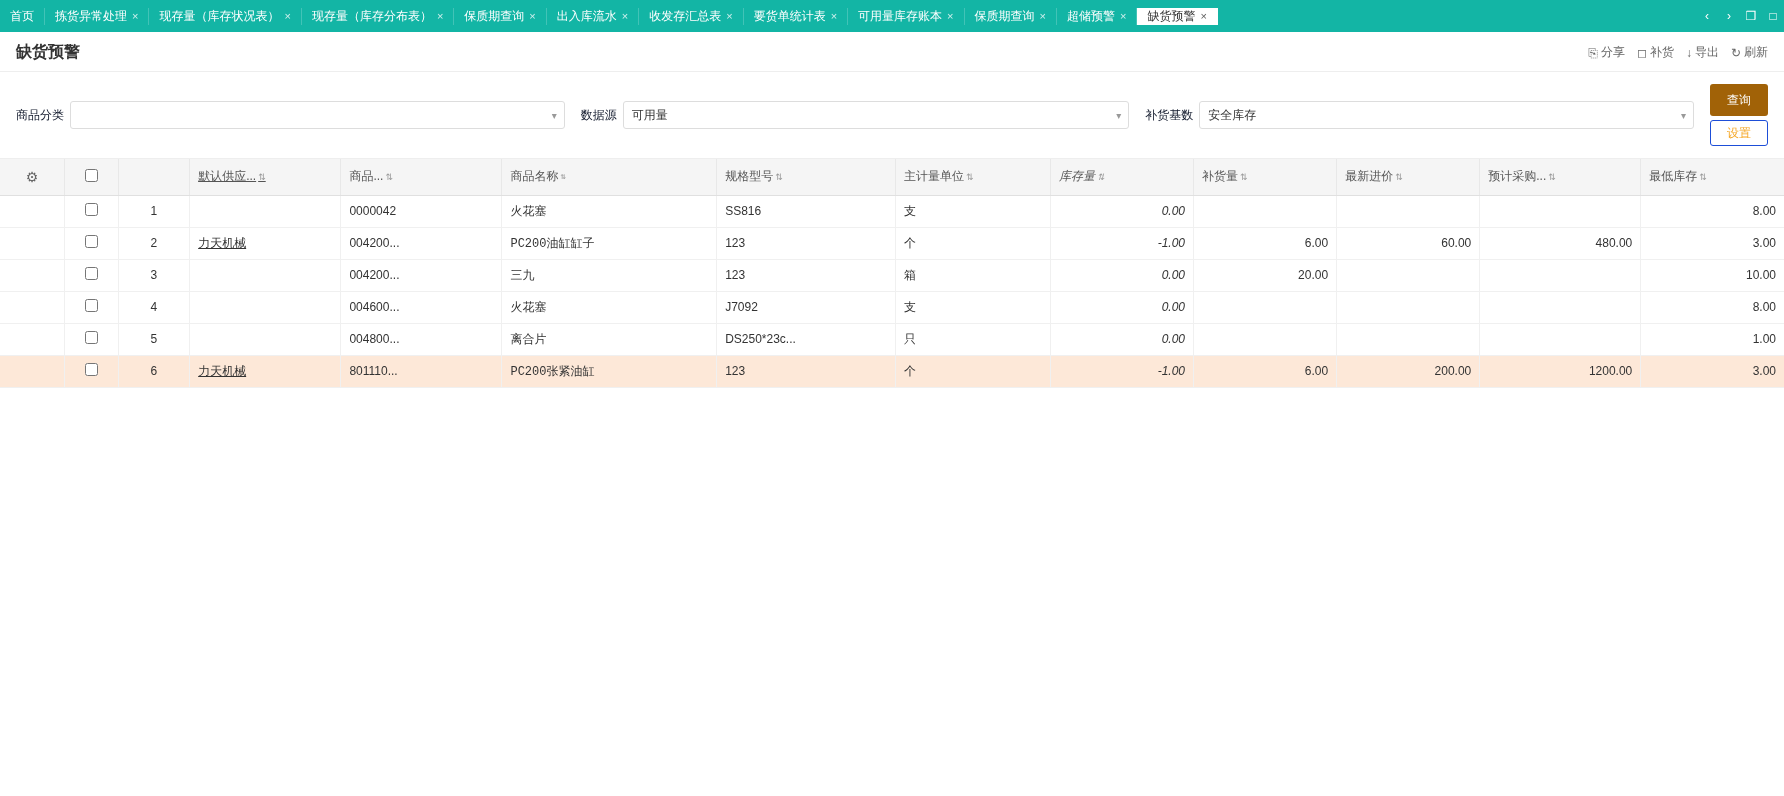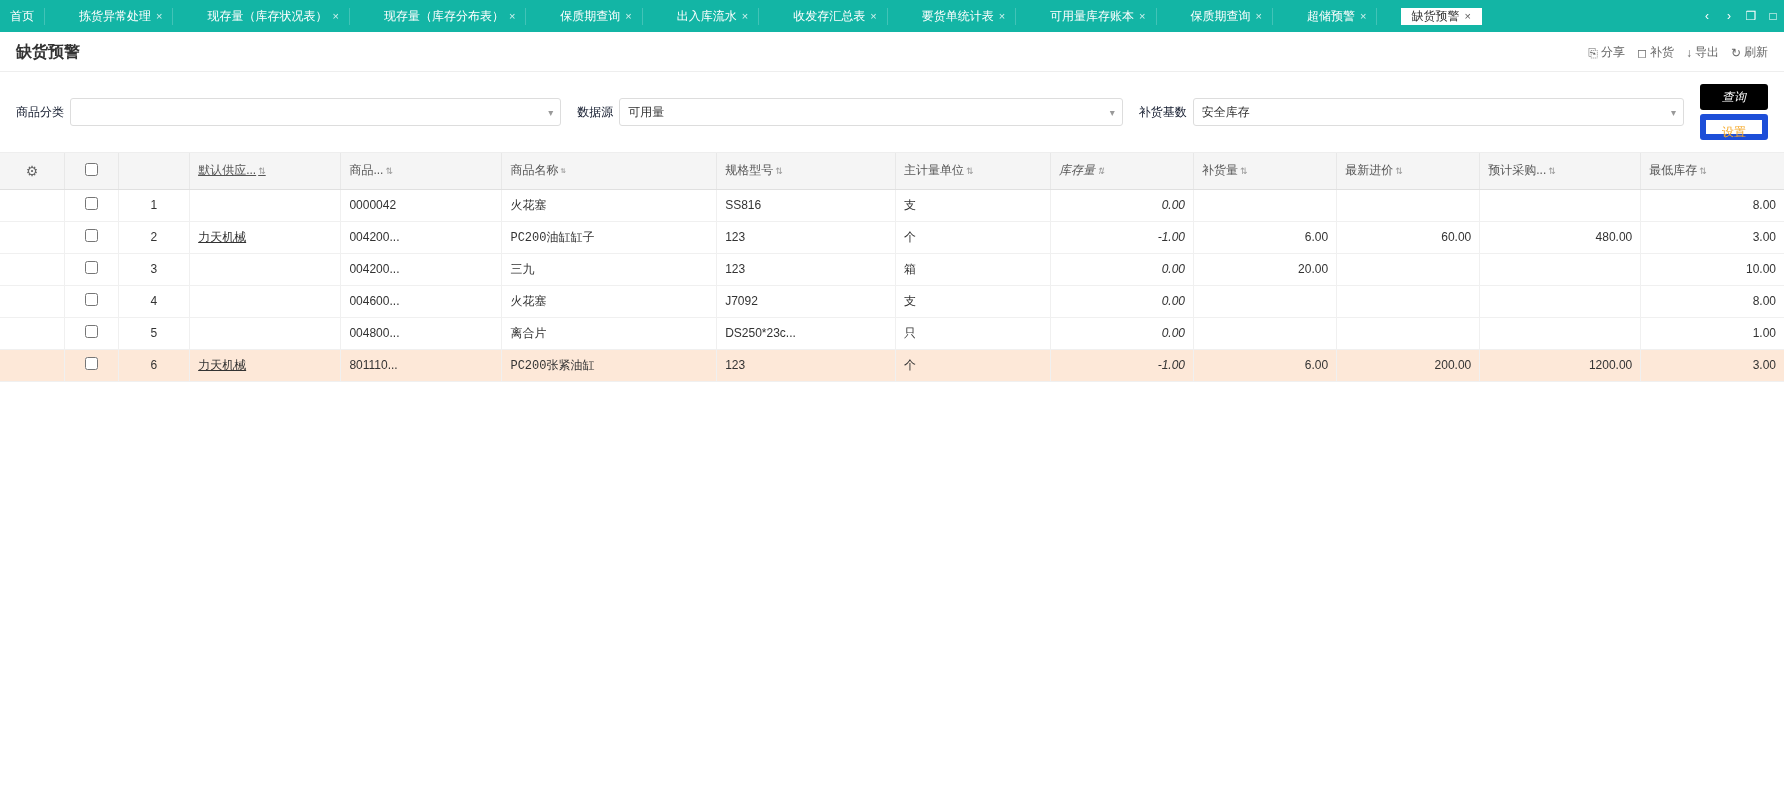--- a/index.html
+++ b/index.html
@@ -120,34 +120,33 @@
       pointer-events: none;
       color: #999;
       font-size: 10px;
     }
     .filter-actions {
       display: flex;
       flex-direction: column;
       gap: 4px;
     }
     .btn-query {
-      background: #000000;
+      background: #a16207;
       color: #fff;
       border: none;
       border-radius: 3px;
       padding: 4px 16px;
       font-size: 12px;
       cursor: pointer;
-      height: 26px;
-      font-style: italic;
+      height: 32px;
     }
     .btn-settings {
       background: #fff;
       color: #f5a623;
-      border: 6px solid #1d4ed8;
+      border: 1px solid #1d4ed8;
       border-radius: 3px;
       padding: 4px 16px;
       font-size: 12px;
       cursor: pointer;
       height: 26px;
     }
 
     
     .table-wrap {
       padding: 0;
@@ -216,21 +215,21 @@
       cursor: pointer;
       color: #666;
       font-size: 14px;
     }
   </style>
 </head>
 <body>
 
 <div class="tab-bar">
 
-  <div id="tabs-container" style="display:flex; align-items:flex-end; flex:1; overflow:hidden;gap:24px;">
+  <div id="tabs-container" style="display:flex; align-items:flex-end; flex:1; overflow:hidden;">
       <div class="tab-item">
         <span>首页</span>
       </div>
       <div class="tab-item">
         <span>拣货异常处理</span>
         <span class="tab-close">×</span>
       </div>
       <div class="tab-item">
         <span>现存量（库存状况表）</span>
         <span class="tab-close">×</span>

